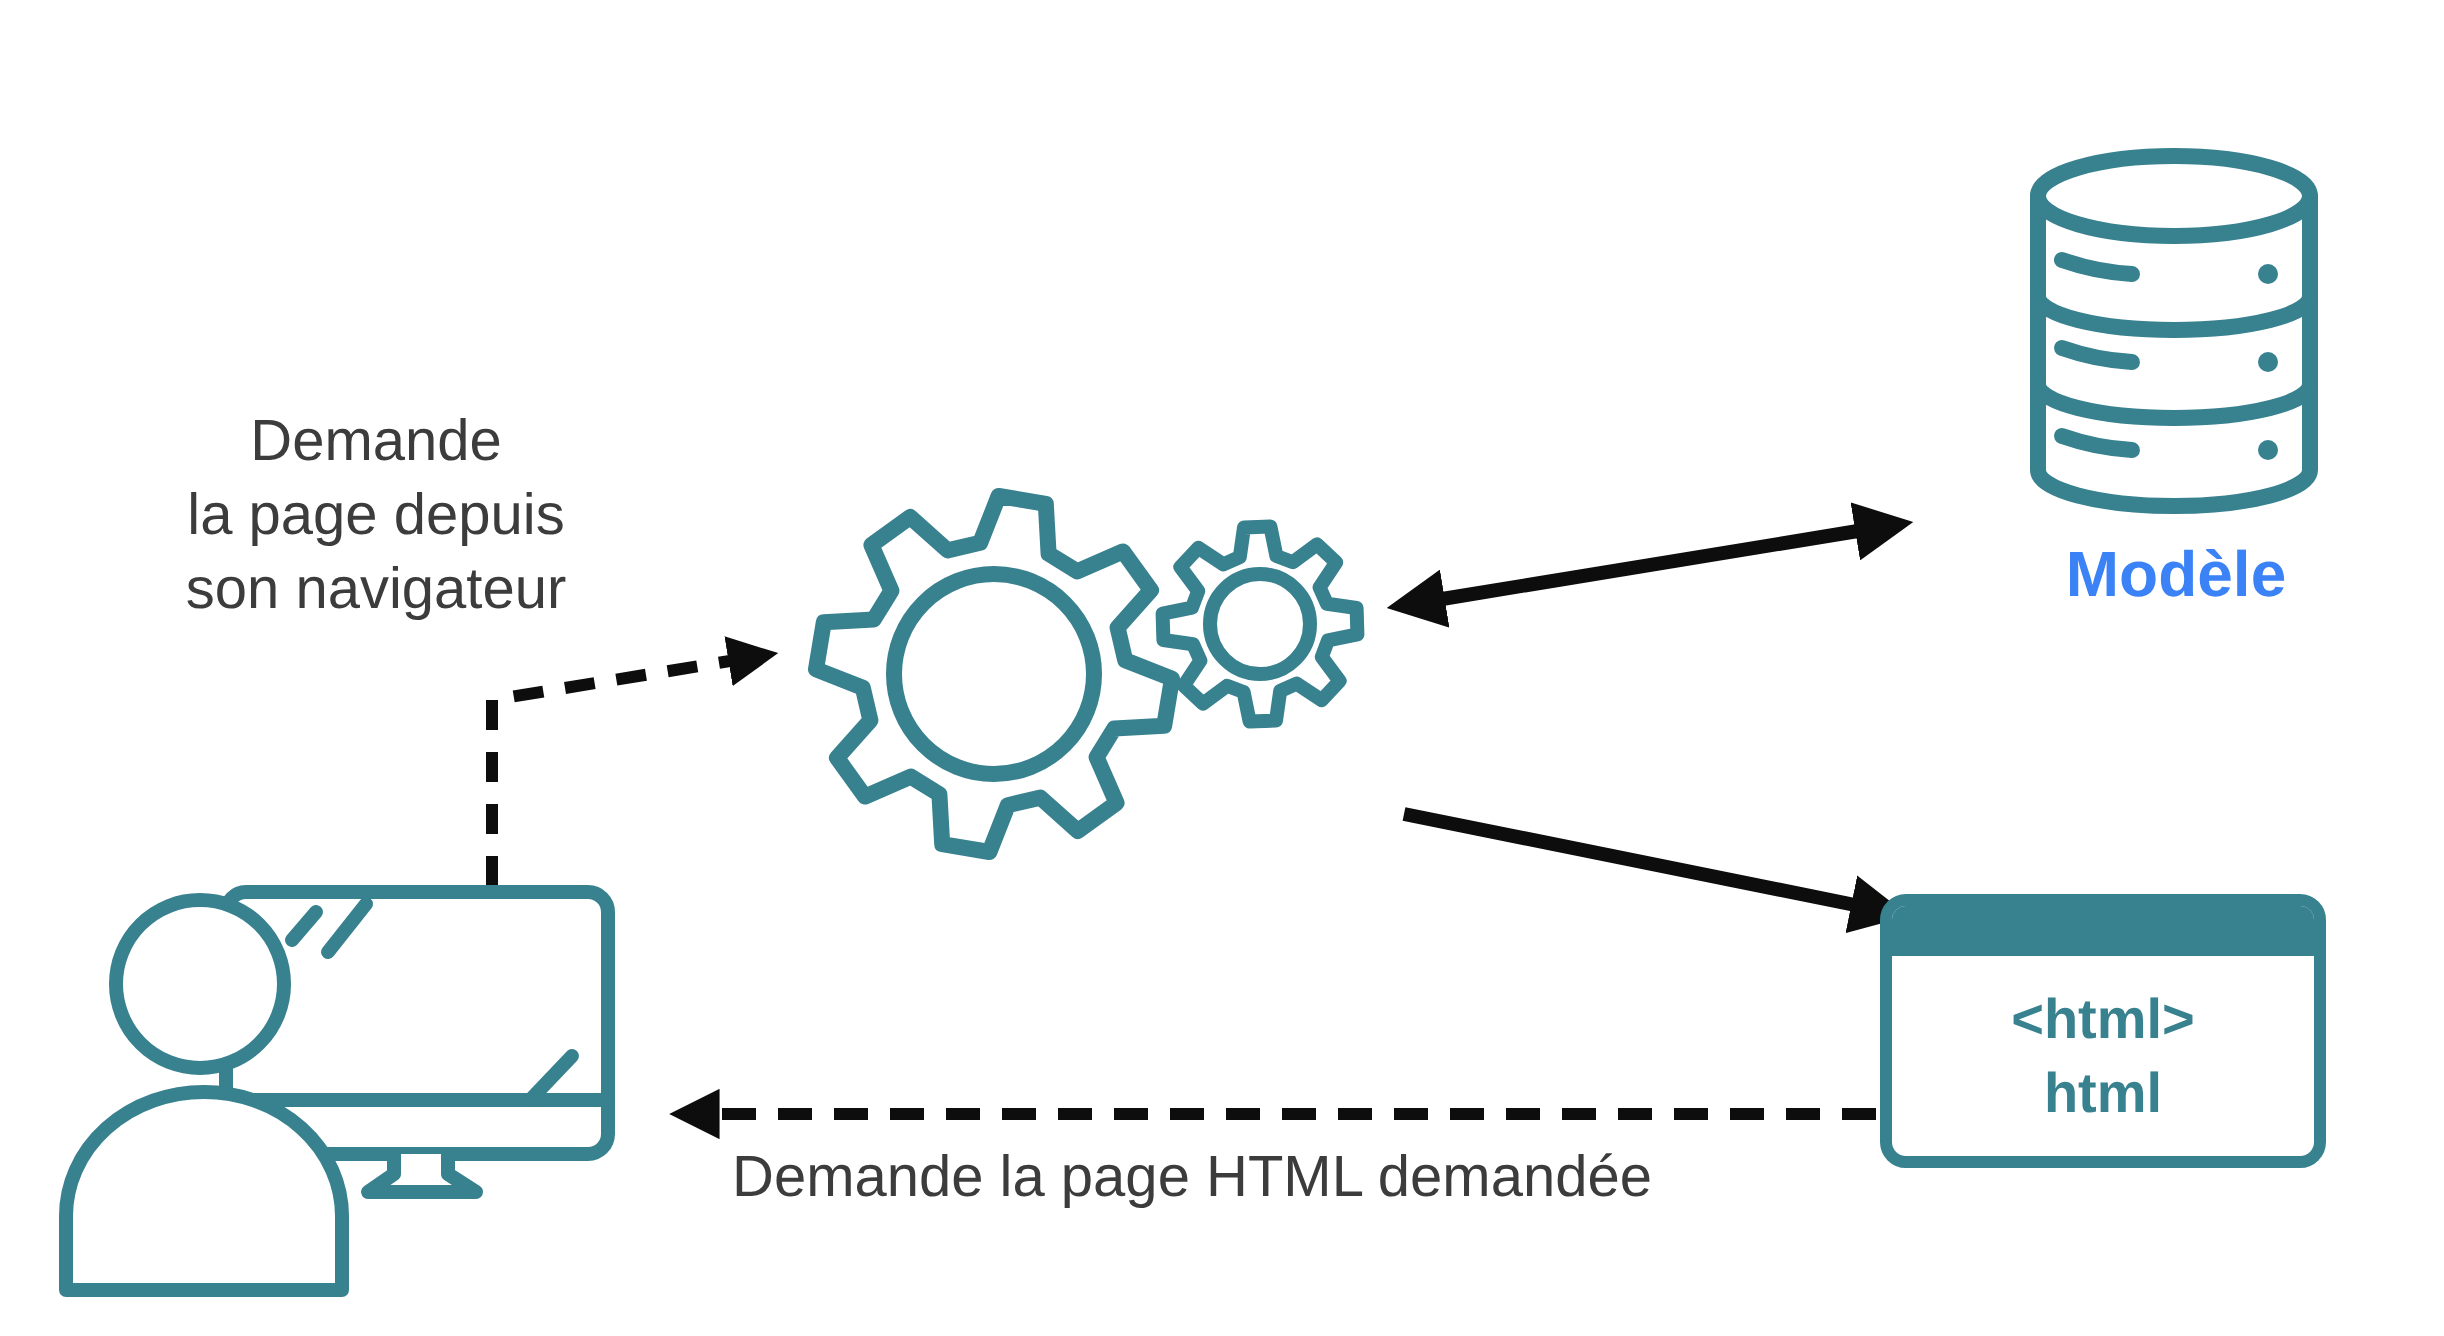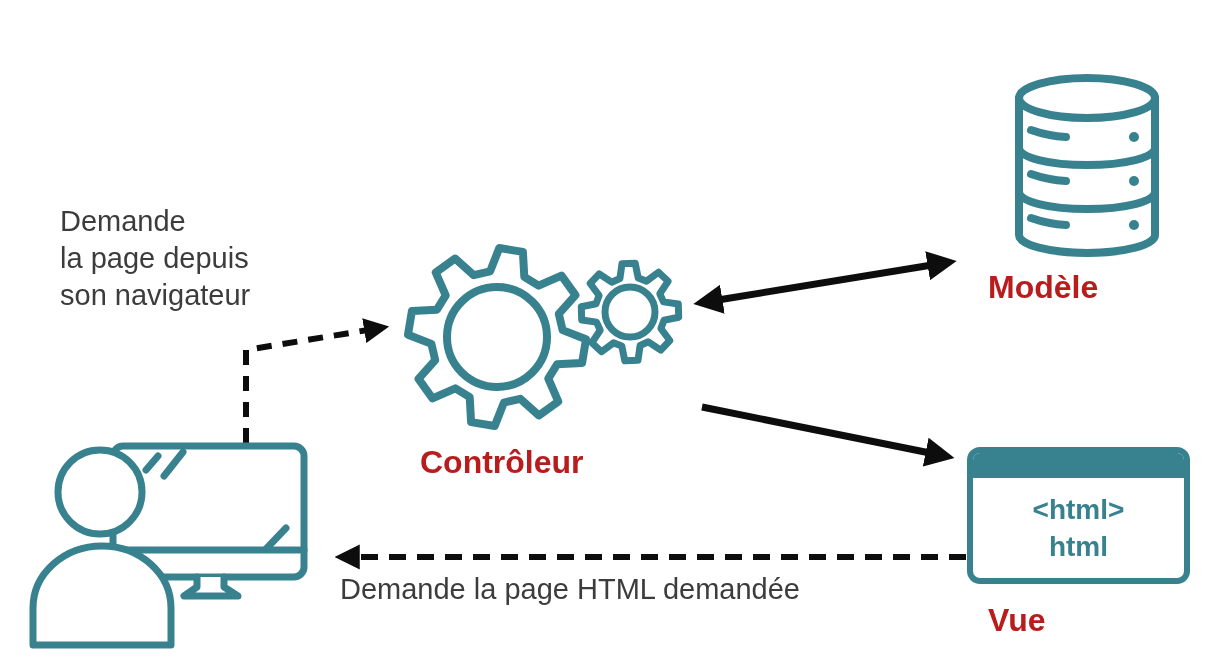--- a/index.html
+++ b/index.html
@@ -6,35 +6,35 @@
   .stage{
     position:relative;
     width:1222px;height:668px;
     background:#ffffff;
     overflow:hidden;
     font-family:"Liberation Sans", sans-serif;
   }
   .layer{position:absolute;left:0;top:0;}
   .label{
     position:absolute;
-    text-align:left;
+    text-align:center;
     color:#3c3c3c;
     font-size:29px;
     line-height:37px;
   }
   .label.bold{
     font-weight:700;
-    color:#b91c1c;
+    color:#3b82f6;
     font-size:32px;
     line-height:34px;
   }
   .prelines{white-space:pre-line;}
   .vue-window{
     position:absolute;
-    left:967px;top:447px;
+    left:940px;top:447px;
     width:223px;height:137px;
     box-sizing:border-box;
     border:6px solid #38818f;
     border-radius:13px;
     background:#ffffff;
     overflow:hidden;
   }
   .vue-header{
     height:25px;
     background:#38818f;
@@ -108,29 +108,27 @@
       <path d="M197 577 L197 587 L184 596 L238 596 L224 587 L224 577" fill="#ffffff"></path>
       <circle cx="100" cy="492" r="42" fill="#ffffff"></circle>
       <path d="M33 645 L33 608 A69 62 0 0 1 171 608 L171 645 Z" fill="#ffffff"></path>
     </g>
   </svg>
 
   <div class="label prelines" style="left:60px;top:203px;width:256px;">Demande
 la page depuis
 son navigateur</div>
 
-  <div class="label bold" style="left:420px;top:445px;width:250px;">Contrôleur</div>
 
   <div class="label bold" style="left:988px;top:270px;width:200px;">Modèle</div>
 
   <div class="label" style="left:340px;top:571px;width:512px;">Demande la page HTML demandée</div>
 
   <div class="vue-window">
     <div class="vue-header"></div>
     <div class="vue-body">
       <div class="vue-code">&lt;html&gt;</div>
       <div class="vue-code">html</div>
     </div>
   </div>
 
-  <div class="label bold" style="left:988px;top:603px;width:200px;">Vue</div>
 
 </div>
 
 </body></html>

